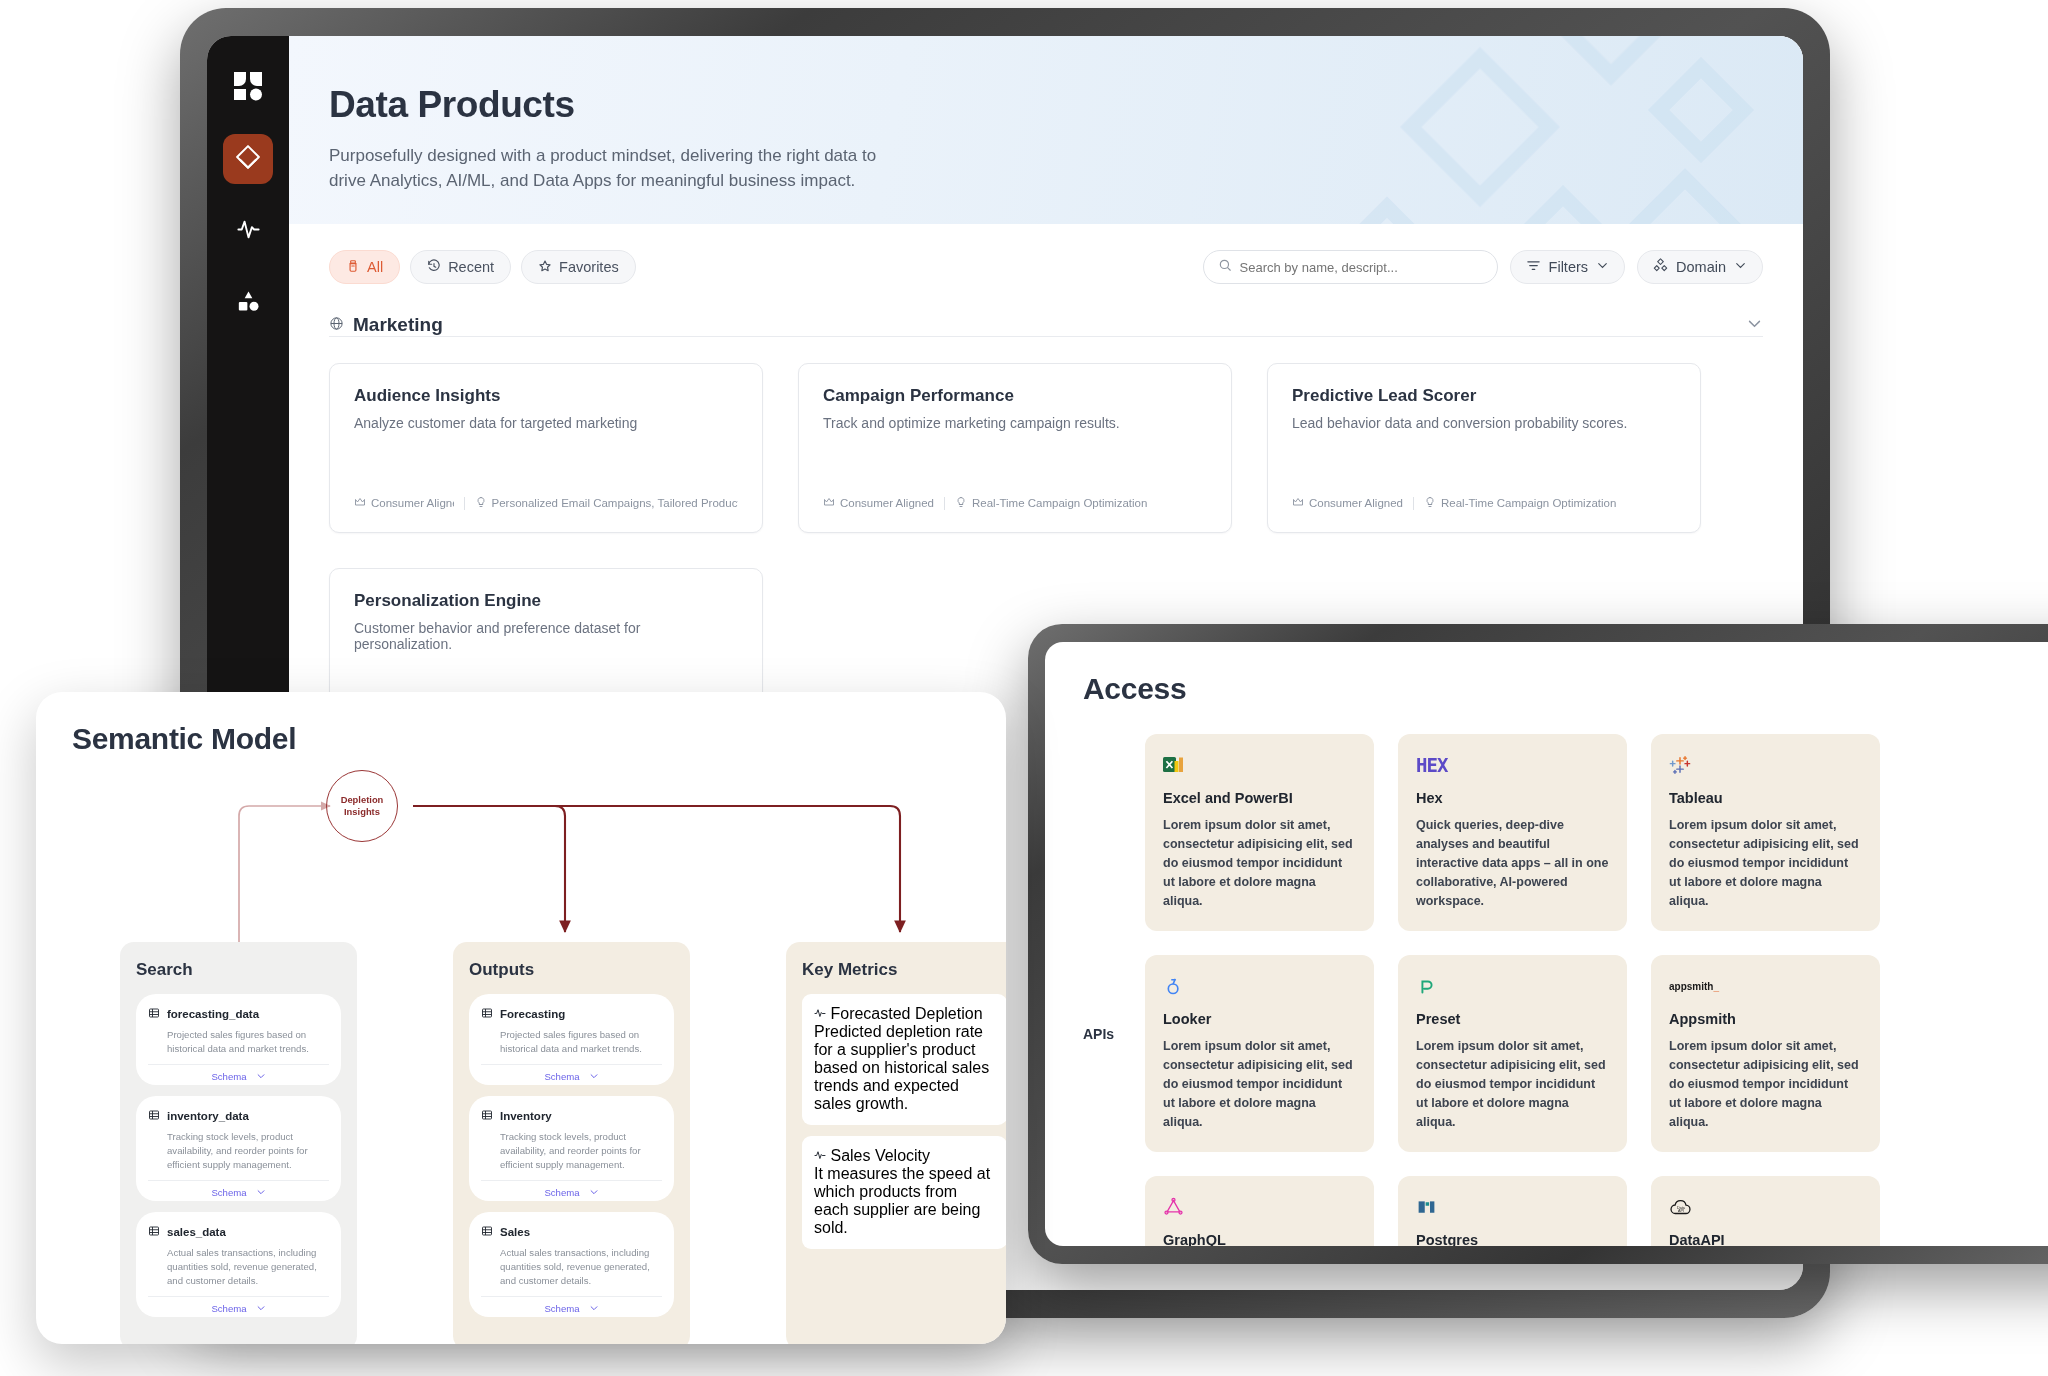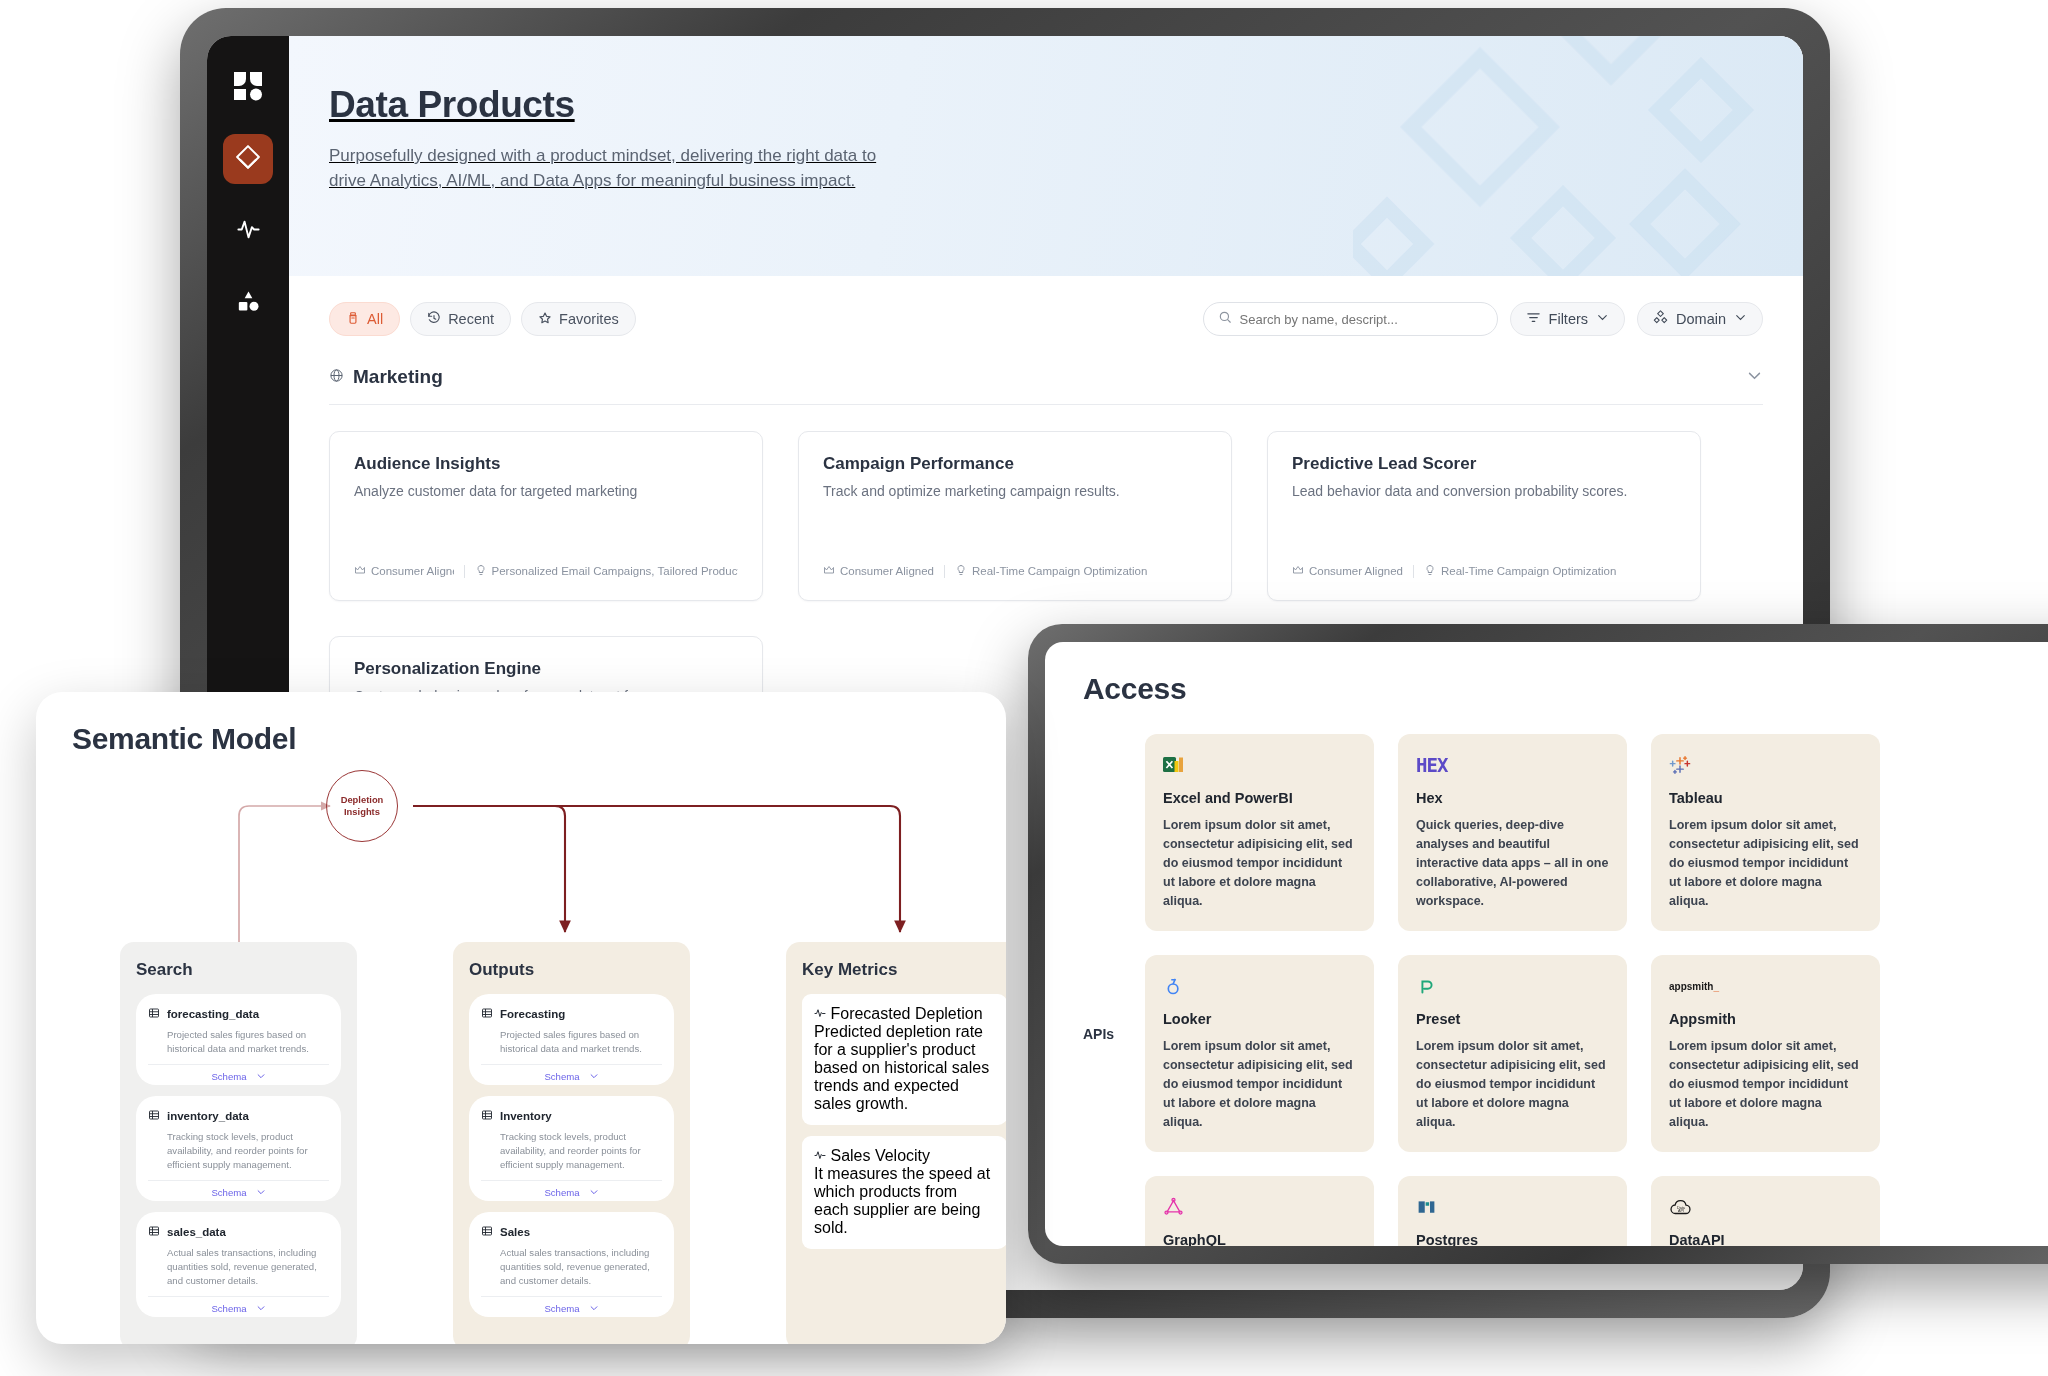--- a/index.html
+++ b/index.html
@@ -29,24 +29,23 @@
     display:flex; flex-direction:column; align-items:center; padding-top:30px; gap: 22px;
   }
   .side-btn {
     width:50px;height:50px;border-radius:12px;display:flex;align-items:center;justify-content:center;
   }
   .side-btn.active { background:#9a3a1e; }
   .logo-mark { width:40px;height:40px;display:flex;align-items:center;justify-content:center;margin-bottom:6px;}
 
   .content-a { flex:1; background:#fff; position:relative; overflow:hidden; }
   .hero {
-    height: 240px; position: relative; overflow:hidden;
+    height: 188px; position: relative; overflow:hidden;
     background: linear-gradient(100deg,#f3f7fd 0%, #eaf2fa 40%, #dbe9f5 100%);
     padding: 48px 0 0 40px;
-    text-decoration: underline;
   }
   .hero-deco { position:absolute; right:-20px; top:-40px; opacity:.55; }
   .hero h1 { font-size:37px; color:#2b3342; font-weight:700; letter-spacing:-.4px; }
   .hero p { margin-top:18px; font-size:17px; line-height:1.45; color:#5b6472; max-width:560px; }
 
   .toolbar { display:flex; align-items:center; padding: 26px 40px 0 40px; gap:10px; }
   .chip {
     height:34px; border-radius:20px; display:flex; align-items:center; gap:7px;
     padding:0 16px; font-size:14.5px; color:#4a5260; border:1px solid #e6e8ec; background:#f6f7f9;
   }
@@ -56,21 +55,21 @@
     width:295px;height:34px;border:1px solid #dfe2e7;border-radius:20px;background:#fff;
     display:flex;align-items:center;gap:8px;padding:0 14px;
   }
   .search-box input { border:0; outline:0; font-size:13px; color:#000000; width:100%; font-family:inherit; background:transparent;}
   .dropdown {
     height:34px;border-radius:20px;background:#f6f7f9;border:1px solid #e6e8ec;
     display:flex;align-items:center;gap:8px;padding:0 15px;font-size:14.5px;color:#414a58;
   }
 
   .group-head {
-    margin: 30px 40px 0 40px; padding-bottom:16px; border-bottom:1px solid #e9ebef;
+    margin: 30px 40px 0 40px; border-bottom:1px solid #e9ebef;
     display:flex;align-items:center;gap:9px;
   }
   .group-head .gtitle { font-size:19px;font-weight:700;color:#2b3342; }
   .group-head .gchev { margin-left:auto; }
 
   .cards { display:flex; gap:35px; padding: 26px 40px 0 40px; flex-wrap:wrap; }
   .pcard {
     width:434px; height:170px; border:1px solid #e6e8ec; border-radius:10px; background:#fff;
     padding:22px 24px; display:flex; flex-direction:column;
     box-shadow:0 1px 2px rgba(16,24,40,.04);

